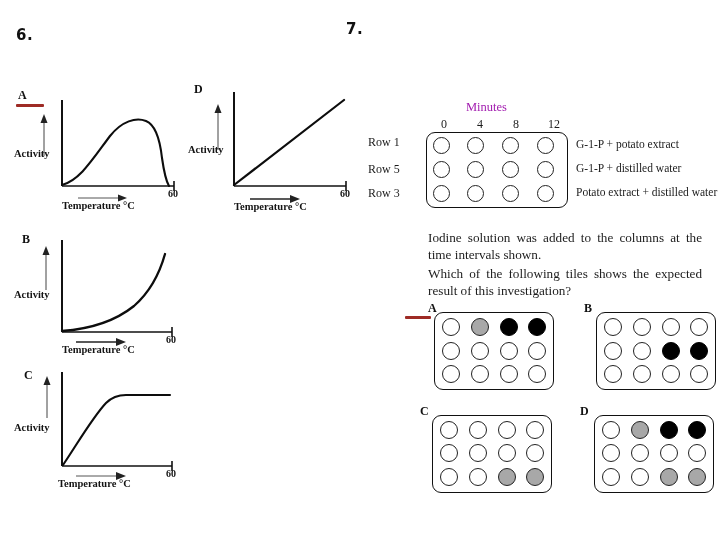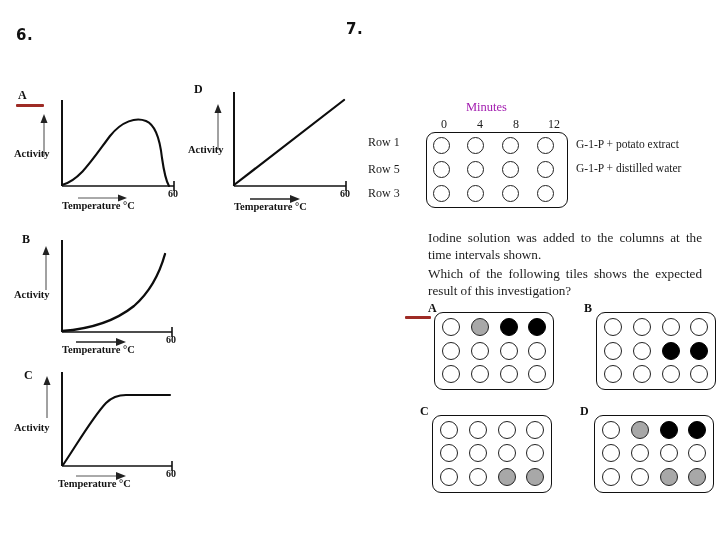--- a/index.html
+++ b/index.html
@@ -237,20 +237,21 @@
     <div class="well w-white" style="left:98px;top:61px;width:17px;height:17px;"></div>
     <div class="well w-white" style="left:133px;top:61px;width:17px;height:17px;"></div>
 
     <div class="well w-white" style="left:29px;top:85px;width:17px;height:17px;"></div>
     <div class="well w-white" style="left:63px;top:85px;width:17px;height:17px;"></div>
     <div class="well w-white" style="left:98px;top:85px;width:17px;height:17px;"></div>
     <div class="well w-white" style="left:133px;top:85px;width:17px;height:17px;"></div>
 
     <div class="exp-desc" style="left:172px;top:38px;">G-1-P + potato extract</div>
     <div class="exp-desc" style="left:172px;top:62px;">G-1-P + distilled water</div>
+    <div class="exp-desc" style="left:172px;top:86px;">Potato extract + distilled water</div>
   </div>
 
   <div class="stem" id="stem-7c">Which of the following tiles shows the expected result of this investigation?</div>
   <div class="stem" id="stem-7b">Iodine solution was added to the columns at the time intervals shown.</div>
 
   <div class="opt" id="option-a" style="left:404px;top:302px;width:150px;height:90px;">
     <div class="opt-letter" style="left:24px;top:-1px;">A</div>
     <div class="redmark" style="left:1px;top:14px;width:26px;"></div>
     <div class="tile-box" style="left:30px;top:10px;width:118px;height:76px;"></div>
     <div class="well w-white" style="left:38px;top:16px;width:18px;height:18px;"></div>

